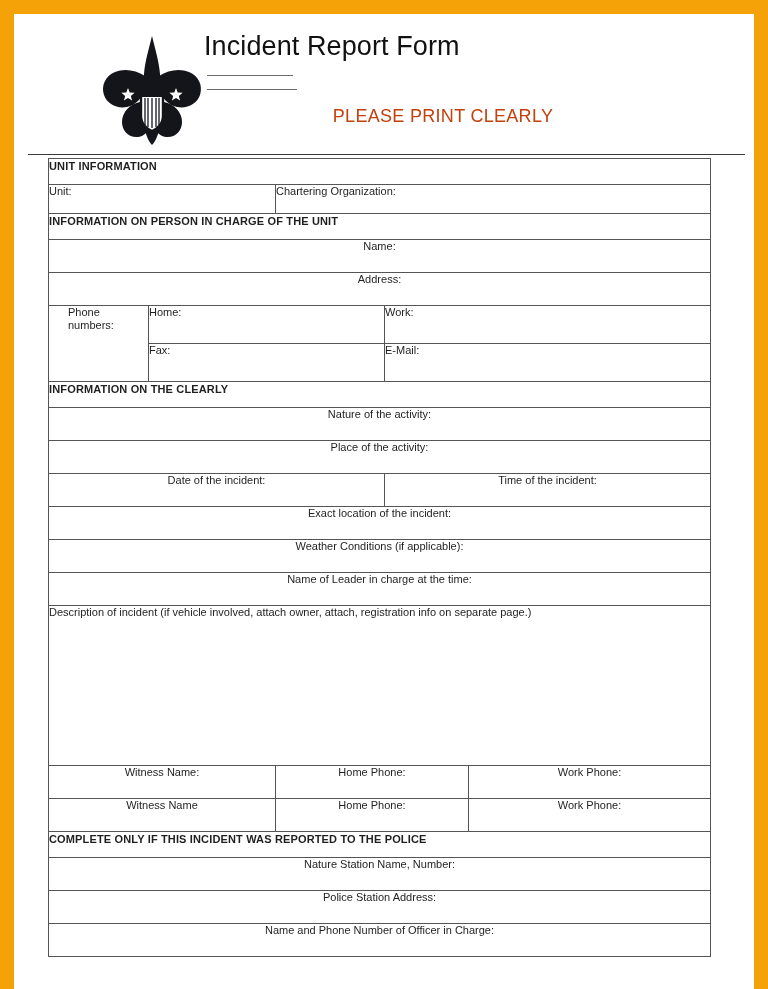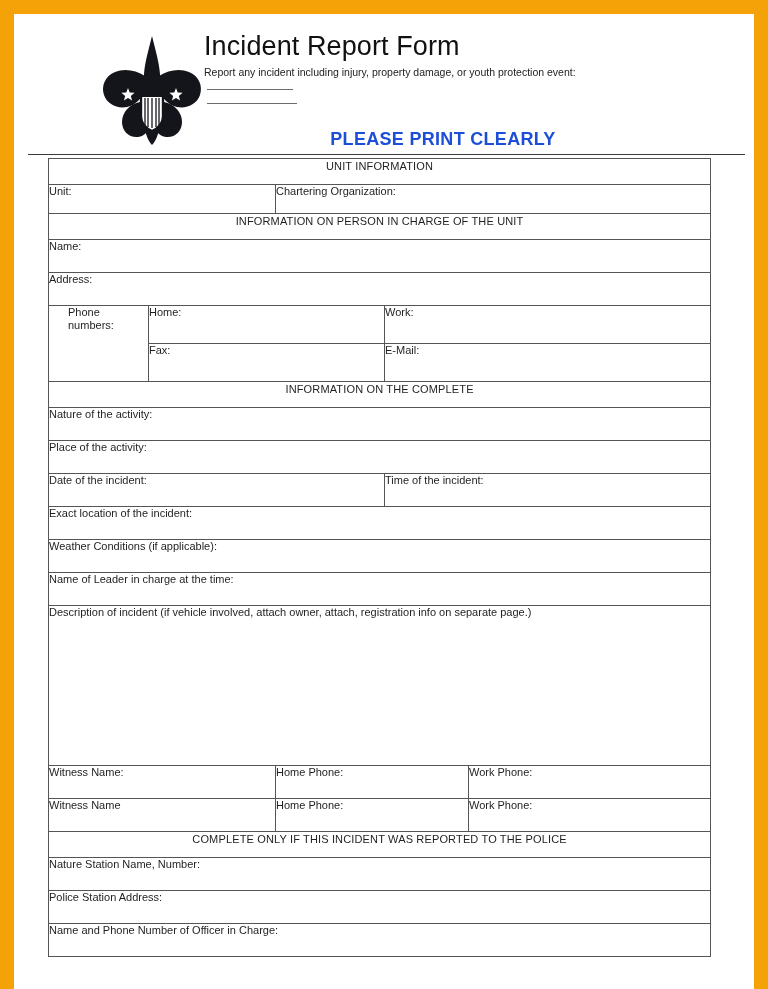--- a/index.html
+++ b/index.html
@@ -84,27 +84,27 @@
     height: 10px;
     vertical-align: baseline;
     margin-left: 3px;
   }
   .rule-a { width: 86px; }
   .rule-b { width: 90px; }
 
   #print-clearly {
     position: absolute;
     left: 0;
-    top: 115px;
+    top: 92px;
     width: 740px;
     text-align: center;
     font-size: 18px;
     letter-spacing: 0.3px;
-    color: #1d4ed8;
-    font-weight: 700;
+    color: #c2410c;
+    font-weight: 400;
   }
   
   #print-clearly { padding-left: 118px; box-sizing: border-box; text-align: center; }
 
   #head-rule {
     position: absolute;
     left: 14px;
     top: 140px;
     width: 717px;
     height: 0;
@@ -127,30 +127,30 @@
     padding: 0;
     vertical-align: top;
   }
   .cell {
     padding: 6px 7px 0 7px;
     box-sizing: border-box;
     line-height: 13px;
     margin-left: 28px;
   }
   .section-head {
-    text-align: center;
-    font-weight: normal;
+    text-align: left;
+    font-weight: bold;
     font-size: 11px;
     letter-spacing: 0.15px;
     padding: 6px 4px 5px 4px;
     line-height: 14px;
   }
   .r-head   { height: 26px; }
   .r-short  { height: 29px; }
-  .r-std    { height: 33px; }
+  .r-std    { height: 33px; text-align: center; }
   .r-tall   { height: 38px; }
   .r-desc   { height: 160px; }
   .desc-cell { padding: 7px 7px 0 8px; }
   .stack-label { line-height: 13px; padding-left: 19px; }
 </style>
 </head>
 <body>
 
 <div id="page">
 
@@ -196,21 +196,20 @@
             <path d="M28 58 l1.7 4.6 4.9 .2 -3.8 3.1 1.3 4.7 -4.1 -2.7 -4.1 2.7 1.3 -4.7 -3.8 -3.1 4.9 -.2 Z"></path>
             <path d="M76 58 l1.7 4.6 4.9 .2 -3.8 3.1 1.3 4.7 -4.1 -2.7 -4.1 2.7 1.3 -4.7 -3.8 -3.1 4.9 -.2 Z"></path>
           </g>
 
           <path d="M52 14 C50 26 48 34 48 44 L56 44 C56 34 54 26 52 14 Z" fill="#ffffff" opacity="0.0"></path>
         </svg>
       </div>
 
       <div id="head-text">
         <div id="form-title">Incident Report Form</div>
-        <div class="head-line">Report any incident including injury, property damage, or youth protection event:</div>
         <div class="head-line">
           <span class="blank-rule rule-a"></span>
         </div>
         <div class="head-line">
           <span class="blank-rule rule-b"></span>
         </div>
       </div>
 
       <div id="print-clearly">PLEASE PRINT CLEARLY</div>
     </div>
@@ -267,21 +266,21 @@
         <tr class="r-tall">
           <td colspan="2" class="cell">
             <span>Fax:</span>
           </td>
           <td colspan="2" class="cell">
             <span>E-Mail:</span>
           </td>
         </tr>
 
         <tr class="r-head">
-          <td colspan="5" class="section-head">INFORMATION ON THE COMPLETE</td>
+          <td colspan="5" class="section-head">INFORMATION ON THE CLEARLY</td>
         </tr>
         <tr class="r-std">
           <td colspan="5" class="cell">
             <span>Nature of the activity:</span>
           </td>
         </tr>
         <tr class="r-std">
           <td colspan="5" class="cell">
             <span>Place of the activity:</span>
           </td>

